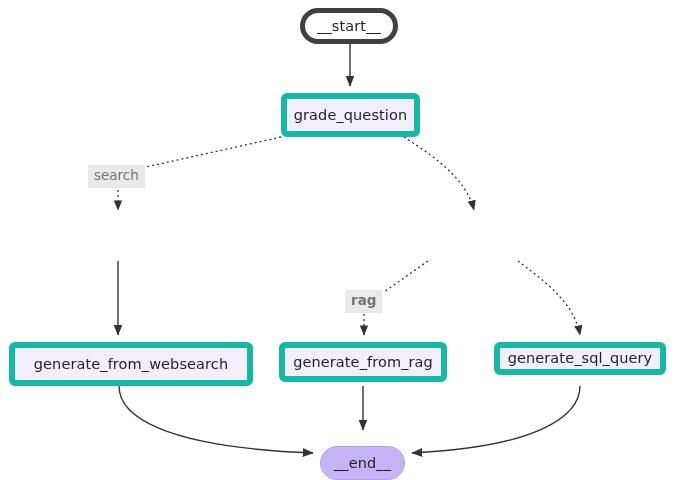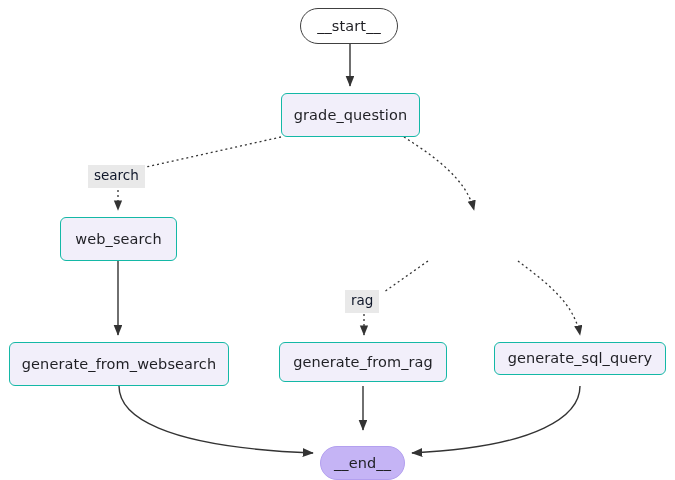--- a/index.html
+++ b/index.html
@@ -17,38 +17,38 @@
     box-sizing:border-box;
     display:flex;align-items:center;justify-content:center;
     color:#1f1f24;
     font-size:14.5px;
     line-height:1;
     white-space:nowrap;
     letter-spacing:.1px;
   }
   .node.rect{
     background:#f2effa;
-    border:1px solid #14b8a6;
+    border:6px solid #14b8a6;
     border-radius:6px;
   }
   .node.stadium-start{
     background:#ffffff;
-    border:1px solid #404040;
+    border:5px solid #404040;
     border-radius:999px;
   }
   .node.stadium-end{
     background:#c5b4f5;
     border:1px solid #b3a0ef;
     border-radius:999px;
     margin-top:9px;
   }
   .edge-label{
     position:absolute;
     background:#e9e9e9;
-    color:#0f172a;
+    color:#737373;
     font-size:13.5px;
     line-height:1;
     padding:4px 6px 5px 6px;
     white-space:nowrap;
     box-sizing:border-box;
   }
 </style>
 </head>
 <body>
 
@@ -85,42 +85,39 @@
   </svg>
 
   <div class="node stadium-start" style="left:300px;top:8px;width:98px;height:36px;">
     <span>__start__</span>
   </div>
 
   <div class="node rect" style="left:281px;top:93px;width:139px;height:44px;">
     <span>grade_question</span>
   </div>
 
-  <div class="node rect" style="left:60px;top:217px;width:117px;height:44px;">
-    <span>web_search</span>
-  </div>
 
 
-  <div class="node rect" style="left:9px;top:342px;width:220px;height:44px;">
+  <div class="node rect" style="left:9px;top:342px;width:244px;height:44px;">
     <span>generate_from_websearch</span>
   </div>
 
   <div class="node rect" style="left:279px;top:342px;width:168px;height:40px;">
     <span>generate_from_rag</span>
   </div>
 
   <div class="node rect" style="left:494px;top:342px;width:172px;height:33px;">
     <span>generate_sql_query</span>
   </div>
 
   <div class="node stadium-end" style="left:320px;top:437px;width:85px;height:34px;">
     <span>__end__</span>
   </div>
 
   <div class="edge-label" style="left:88px;top:165px;">
     <span>search</span>
   </div>
 
-  <div class="edge-label" style="left:345px;top:290px;">
+  <div class="edge-label" style="left:345px;top:290px;font-weight:bold;">
     <span>rag</span>
   </div>
 
 </div>
 
 </body></html>

